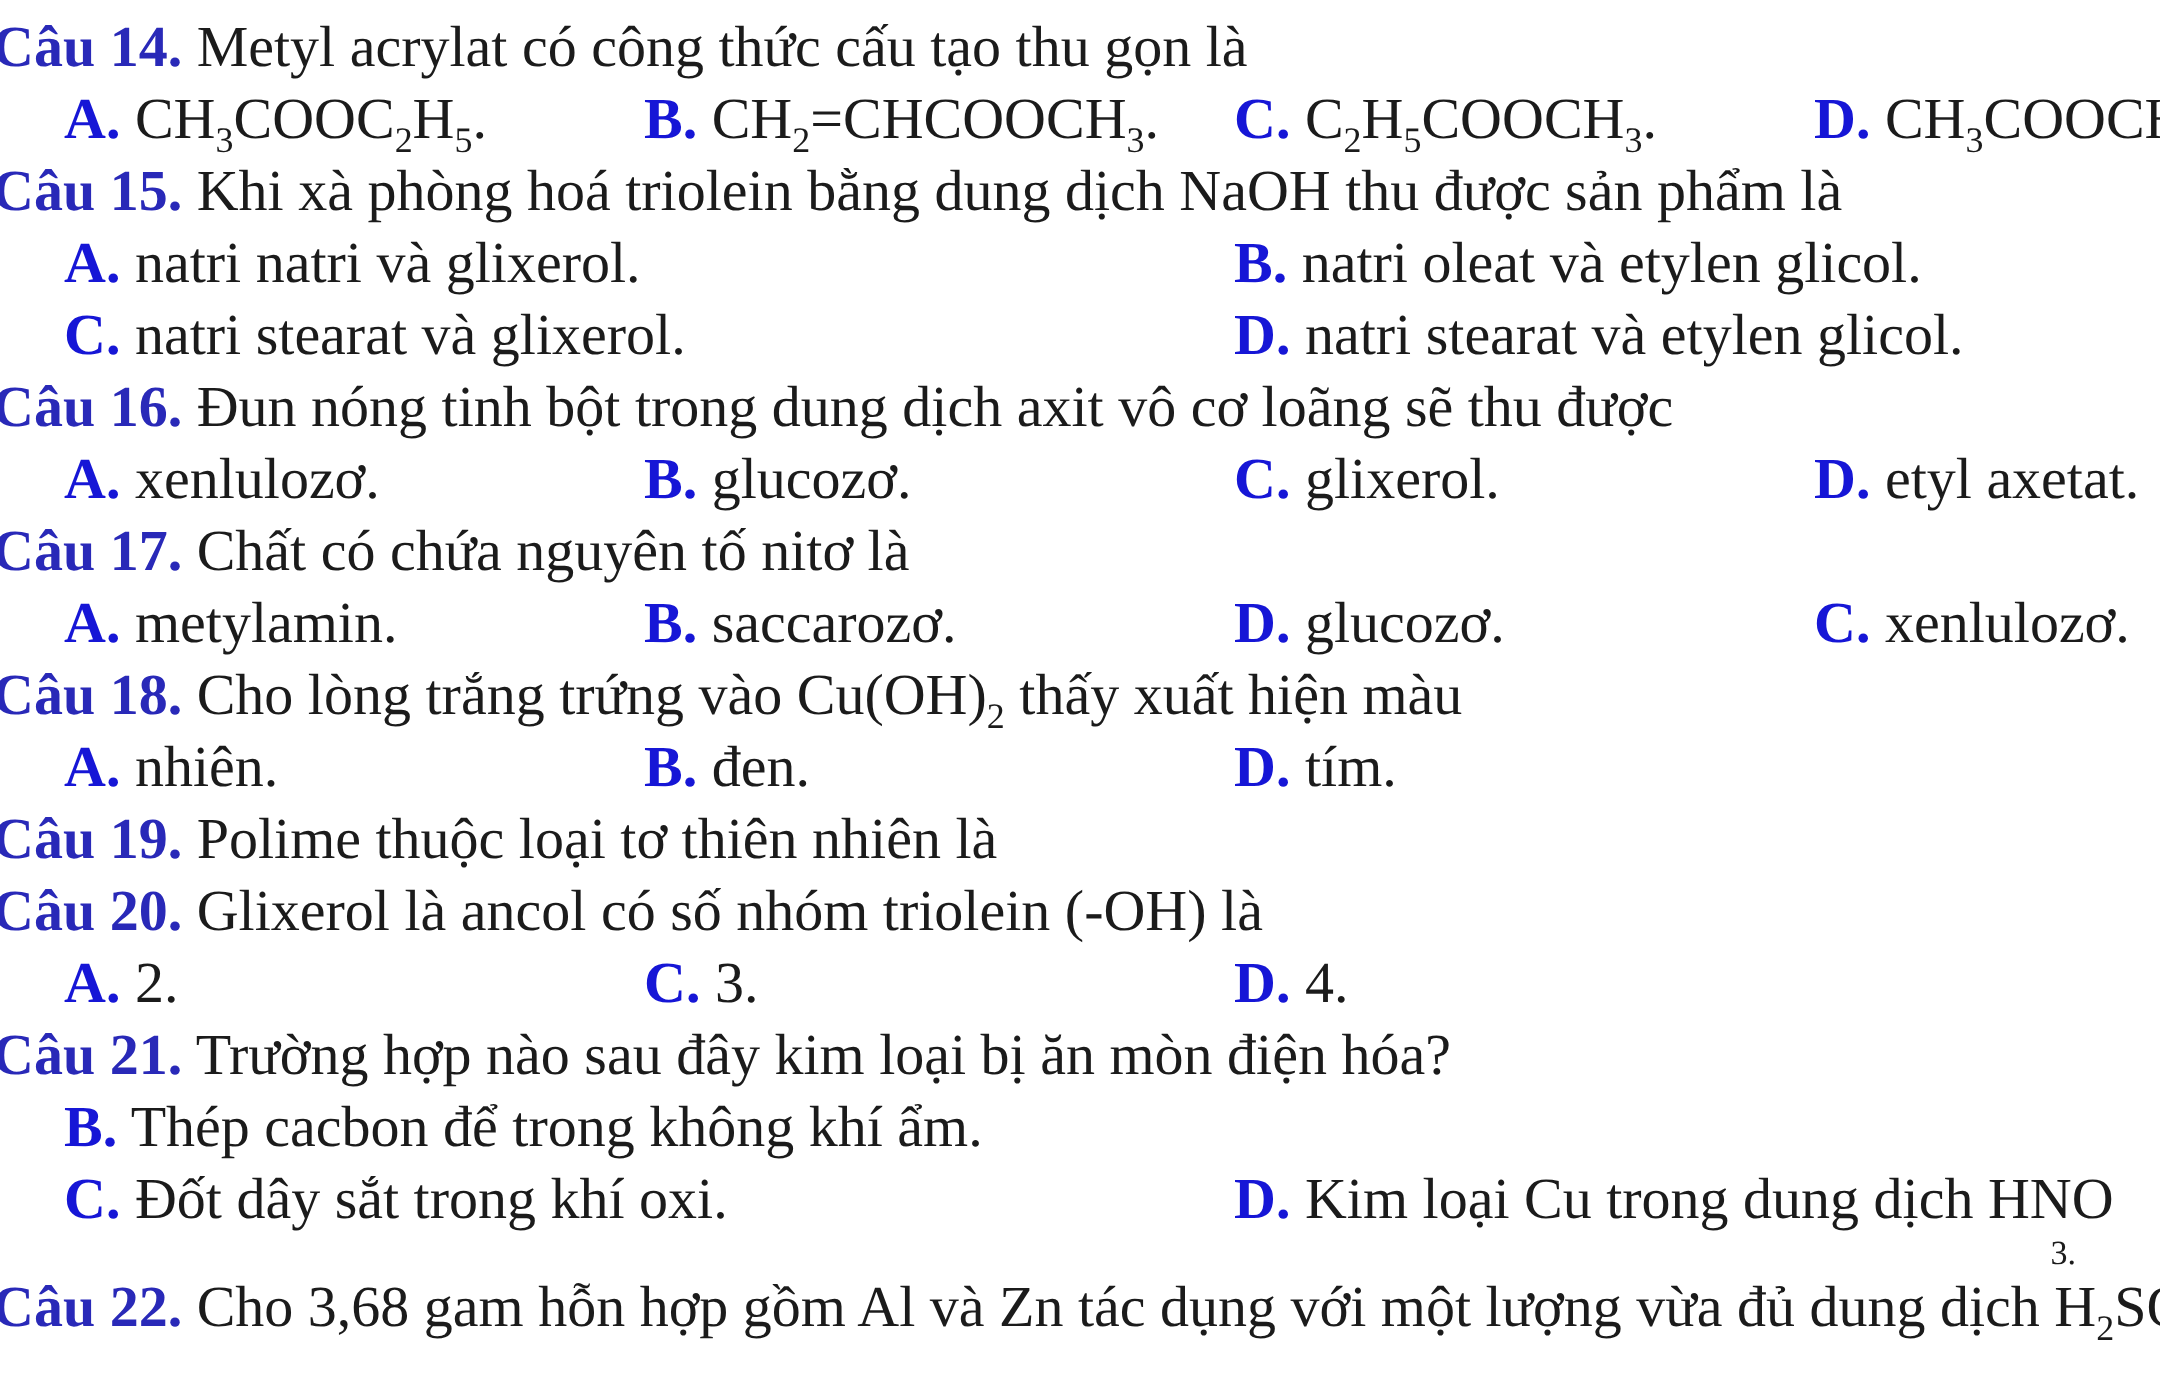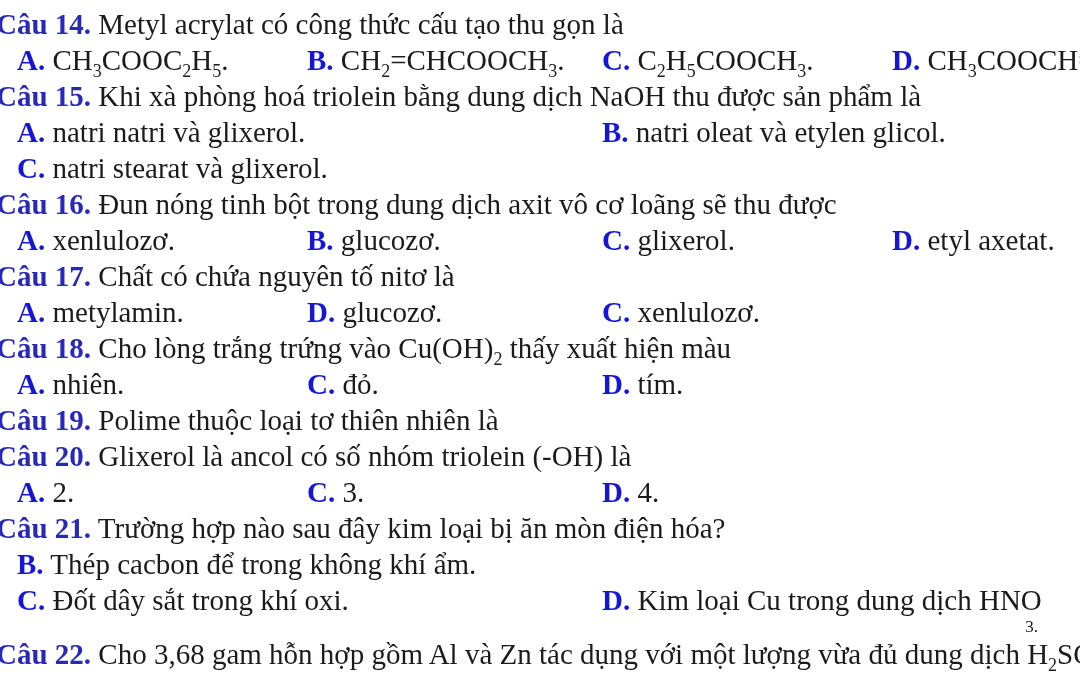--- a/index.html
+++ b/index.html
@@ -20,21 +20,21 @@
     height:36px;
     white-space:nowrap;
   }
   .q-label{
     color:var(--label,#2929b8);
     font-weight:bold;
   }
   .q-text{ color:var(--body,#1b1b1b); }
   .opt-row{
     display:grid;
-    margin-left:17px;
+    margin-left:32px;
     height:36px;
     white-space:nowrap;
   }
   .opt-row.four{ grid-template-columns:290px 295px 290px 1fr; }
   .opt-row.two{ grid-template-columns:585px 1fr; }
   .opt-item{ white-space:nowrap; }
   .opt-letter{
     color:var(--letter,#1616d6);
     font-weight:bold;
   }
@@ -59,38 +59,40 @@
       <span class="opt-item"><span class="opt-letter">C.</span> <span>C<sub>2</sub>H<sub>5</sub>COOCH<sub>3</sub>.</span></span>
       <span class="opt-item"><span class="opt-letter">D.</span> <span>CH<sub>3</sub>COOCH=CH.</span></span>
     </div>
     <div class="q-line"><span class="q-label">Câu 15.</span> <span class="q-text">Khi xà phòng hoá triolein bằng dung dịch NaOH thu được sản phẩm là</span></div>
     <div class="opt-row two">
       <span class="opt-item"><span class="opt-letter">A.</span> <span>natri natri và glixerol.</span></span>
       <span class="opt-item"><span class="opt-letter">B.</span> <span>natri oleat và etylen glicol.</span></span>
     </div>
     <div class="opt-row two">
       <span class="opt-item"><span class="opt-letter">C.</span> <span>natri stearat và glixerol.</span></span>
+      <span class="opt-item"><span class="opt-letter">D.</span> <span>natri stearat và etylen glicol.</span></span>
     </div>
     <div class="q-line"><span class="q-label">Câu 16.</span> <span class="q-text">Đun nóng tinh bột trong dung dịch axit vô cơ loãng sẽ thu được</span></div>
     <div class="opt-row four">
       <span class="opt-item"><span class="opt-letter">A.</span> <span>xenlulozơ.</span></span>
       <span class="opt-item"><span class="opt-letter">B.</span> <span>glucozơ.</span></span>
       <span class="opt-item"><span class="opt-letter">C.</span> <span>glixerol.</span></span>
       <span class="opt-item"><span class="opt-letter">D.</span> <span>etyl axetat.</span></span>
     </div>
     <div class="q-line"><span class="q-label">Câu 17.</span> <span class="q-text">Chất có chứa nguyên tố nitơ là</span></div>
     <div class="opt-row four">
       <span class="opt-item"><span class="opt-letter">A.</span> <span>metylamin.</span></span>
+      <span class="opt-item"><span class="opt-letter">B.</span> <span>saccarozơ.</span></span>
       <span class="opt-item"><span class="opt-letter">D.</span> <span>glucozơ.</span></span>
       <span class="opt-item"><span class="opt-letter">C.</span> <span>xenlulozơ.</span></span>
     </div>
     <div class="q-line"><span class="q-label">Câu 18.</span> <span class="q-text">Cho lòng trắng trứng vào Cu(OH)<sub>2</sub> thấy xuất hiện màu</span></div>
     <div class="opt-row four">
       <span class="opt-item"><span class="opt-letter">A.</span> <span>nhiên.</span></span>
-      <span class="opt-item"><span class="opt-letter">C.</span> <span>đỏ.</span></span>
+      <span class="opt-item"><span class="opt-letter">B.</span> <span>đen.</span></span>
       <span class="opt-item"><span class="opt-letter">D.</span> <span>tím.</span></span>
     </div>
     <div class="q-line"><span class="q-label">Câu 19.</span> <span class="q-text">Polime thuộc loại tơ thiên nhiên là</span></div>
     <div class="q-line"><span class="q-label">Câu 20.</span> <span class="q-text">Glixerol là ancol có số nhóm triolein (-OH) là</span></div>
     <div class="opt-row four">
       <span class="opt-item"><span class="opt-letter">A.</span> <span>2.</span></span>
       <span class="opt-item"><span class="opt-letter">C.</span> <span>3.</span></span>
       <span class="opt-item"><span class="opt-letter">D.</span> <span>4.</span></span>
     </div>
     <div class="q-line"><span class="q-label">Câu 21.</span> <span class="q-text">Trường hợp nào sau đây kim loại bị ăn mòn điện hóa?</span></div>

